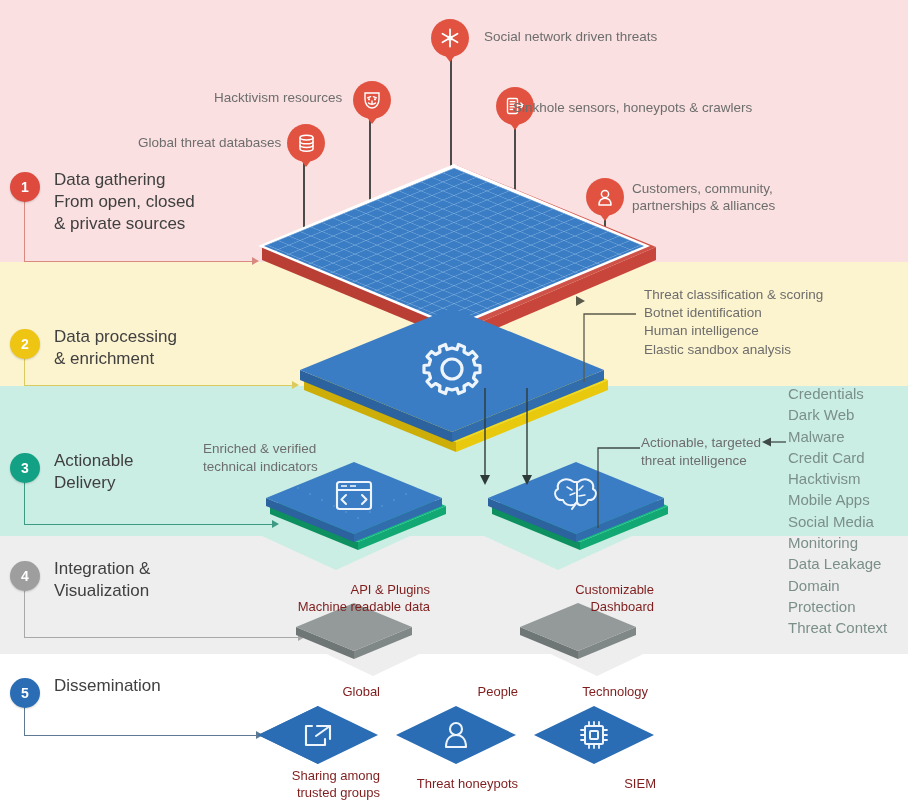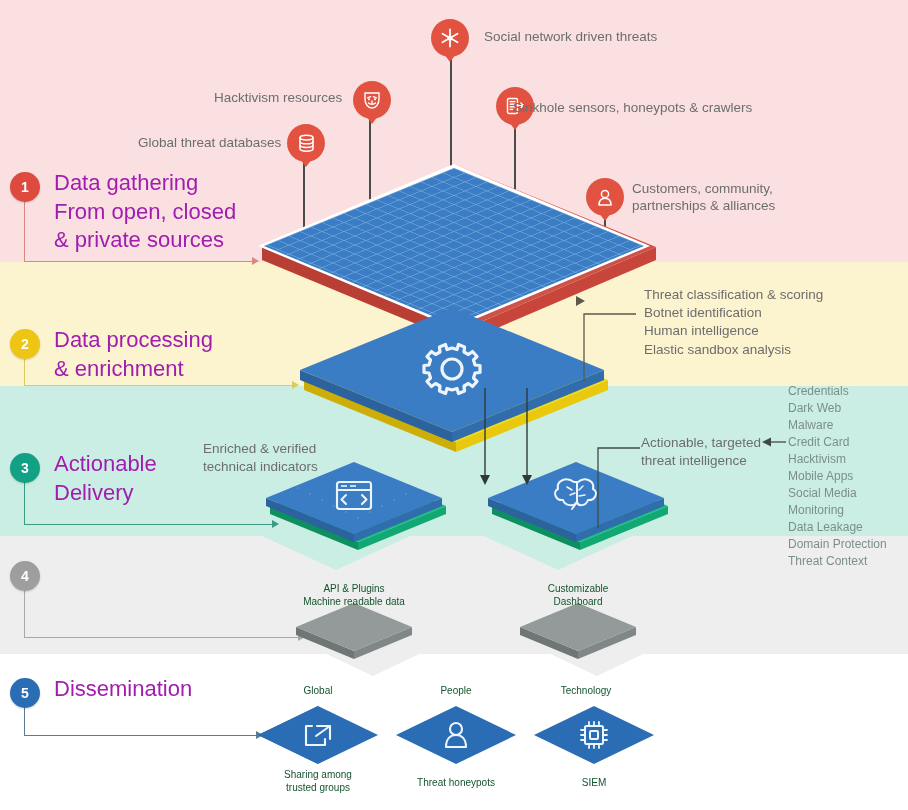--- a/index.html
+++ b/index.html
@@ -27,21 +27,21 @@
   .step { position:absolute; display:flex; align-items:flex-start; }
   .step-circle {
     width:30px; height:30px; border-radius:50%;
     color:#fff; font-size:14px; font-weight:bold;
     display:flex; align-items:center; justify-content:center;
     flex:none;
     box-shadow:0 1px 2px rgba(0,0,0,.18);
   }
   .step-text {
     margin-left:14px;
-    font-size:22px; color:#a21caf; line-height:1.30;
+    font-size:17px; color:#404040; line-height:1.30;
     white-space:pre-line; margin-top:-3px;
   }
   .conn-v { position:absolute; width:1.4px; }
   .conn-h { position:absolute; height:1.4px; }
   .arrow-r {
     position:absolute; width:0; height:0;
     border-top:4.5px solid transparent;
     border-bottom:4.5px solid transparent;
   }
   .pin-ball {
@@ -61,27 +61,27 @@
     border-left:4.5px solid transparent; border-right:4.5px solid transparent;
     border-top:7px solid #3c3c3c;
   }
   .pin-label {
     position:absolute; font-size:13.5px; color:#6d6d6d; line-height:1.28;
     white-space:pre-line;
   }
 
   
   .note { position:absolute; font-size:13.5px; color:#6d6d6d; line-height:1.35; white-space:pre-line; }
-  .note-sm { position:absolute; font-size:12px; color:#7b8f8a; line-height:1.42; white-space:pre-line; }
+  .note-sm { position:absolute; font-size:15px; color:#7b8f8a; line-height:1.42; white-space:pre-line; }
 
   
   .plate { position:absolute; }
   .plate svg { display:block; overflow:visible; }
 
-  .diamond-label { position:absolute; font-size:10px; color:#14532d; text-align:center; line-height:1.3; white-space:pre-line; }
+  .diamond-label { position:absolute; font-size:13px; color:#7f1d1d; text-align:right; line-height:1.3; white-space:pre-line; }
 </style>
 </head>
 <body>
 
 <div id="stage">
 
   <div class="band band-1"></div>
   <div class="band band-2"></div>
   <div class="band band-3"></div>
   <div class="band band-4"></div>
@@ -138,20 +138,22 @@
     <div class="step-text">Data processing
 &amp; enrichment</div>
   </div>
   <div class="step" style="left:10px;top:453px;">
     <div class="step-circle" style="background:#12a185;">3</div>
     <div class="step-text">Actionable
 Delivery</div>
   </div>
   <div class="step" style="left:10px;top:561px;">
     <div class="step-circle" style="background:#9e9e9e;">4</div>
+    <div class="step-text">Integration &amp;
+Visualization</div>
   </div>
   <div class="step" style="left:10px;top:678px;">
     <div class="step-circle" style="background:#2a6db5;">5</div>
     <div class="step-text">Dissemination</div>
   </div>
 
   <div class="pin-stem" style="left:303px;top:150px;height:102px;"></div>
   <div class="pin-stem" style="left:369px;top:120px;height:102px;"></div>
   <div class="pin-stem" style="left:450px;top:58px;height:200px;"></div>
   <div class="pin-stem" style="left:514px;top:126px;height:106px;"></div>

